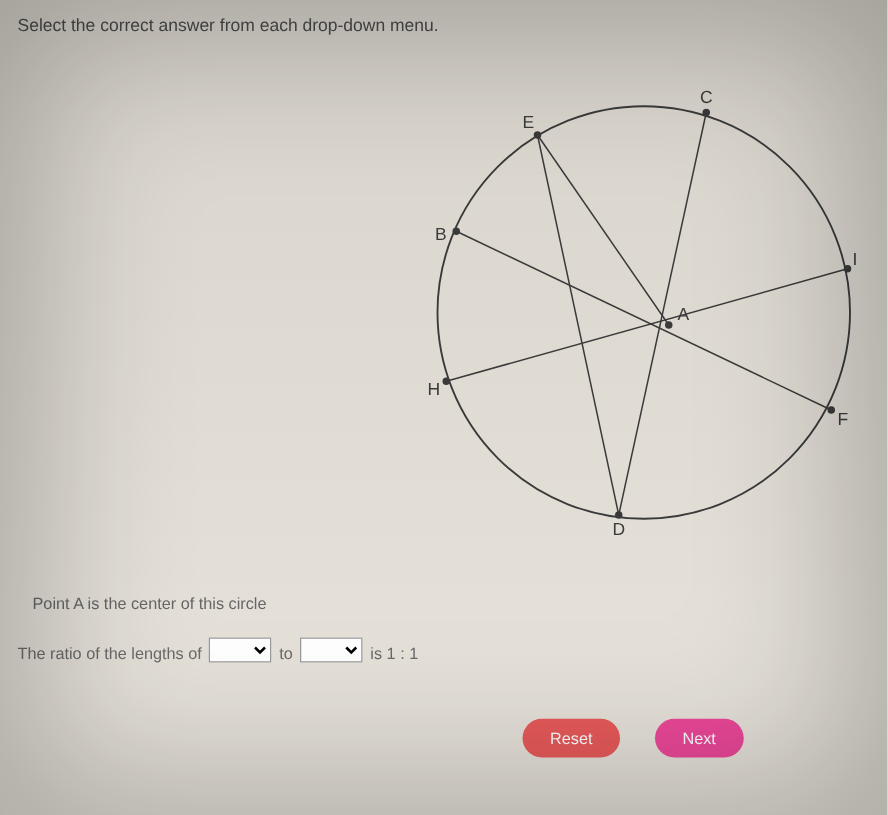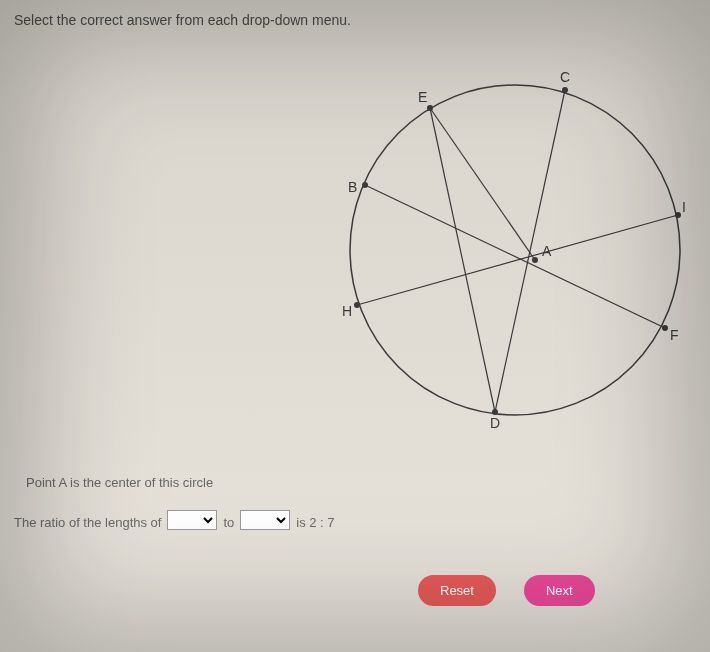--- a/index.html
+++ b/index.html
@@ -131,21 +131,21 @@
   </svg>
 </div>
 
 <div class="statement">Point A is the center of this circle</div>
 
 <div class="ratio-row">
   <span>The ratio of the lengths of</span>
   <select class="dropdown"></select>
   <span>to</span>
   <select class="dropdown"></select>
-  <span>is 2 : 7</span>
+  <span>is 1 : 1</span>
 </div>
 
 <div class="buttons-row">
   <button class="btn btn-reset">Reset</button>
   <button class="btn btn-next">Next</button>
 </div>
 
 <div class="vignette"></div>
 
 </body></html>

